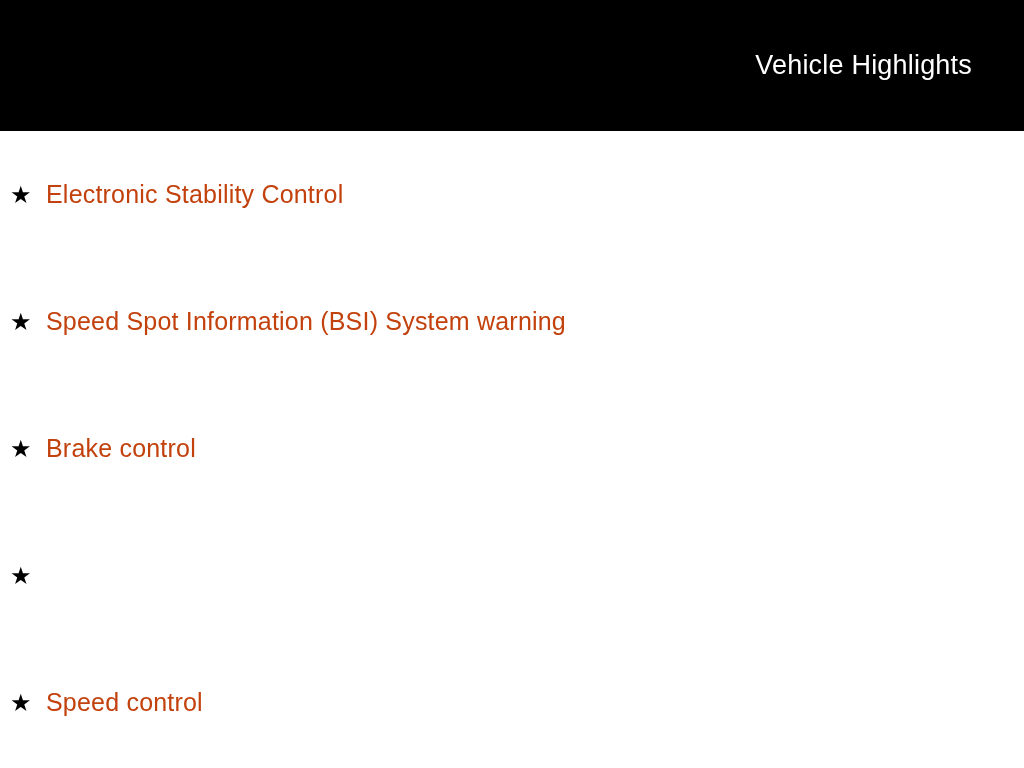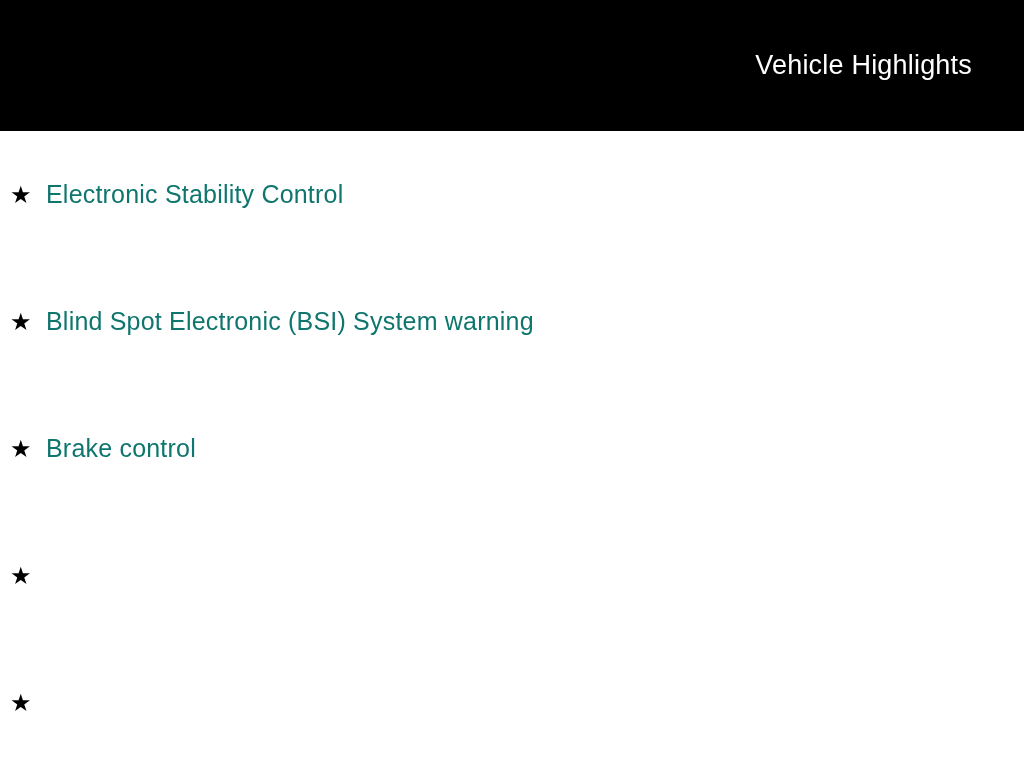--- a/index.html
+++ b/index.html
@@ -58,48 +58,49 @@
   .star {
     display: inline-block;
     width: 36px;
     font-size: 24px;
     line-height: 1;
     color: #000000;
     flex: 0 0 36px;
   }
   .highlight-label {
     font-size: 25px;
-    color: #0f766e;
+    color: #c2410c;
     letter-spacing: 0.2px;
     white-space: nowrap;
   }
 </style>
 </head>
 <body>
 
 <div class="slide">
 
   <div class="header-bar">
     <span class="header-title">Vehicle Highlights</span>
   </div>
 
   <ul class="highlights-list">
     <li class="highlight-item">
       <span class="star">★</span>
       <span class="highlight-label">Electronic Stability Control</span>
     </li>
     <li class="highlight-item">
       <span class="star">★</span>
-      <span class="highlight-label">Blind Spot Electronic (BSI) System warning</span>
+      <span class="highlight-label">Speed Spot Information (BSI) System warning</span>
     </li>
     <li class="highlight-item">
       <span class="star">★</span>
       <span class="highlight-label">Brake control</span>
     </li>
     <li class="highlight-item">
       <span class="star">★</span>
     </li>
     <li class="highlight-item">
       <span class="star">★</span>
+      <span class="highlight-label">Speed control</span>
     </li>
   </ul>
 
 </div>
 
 </body></html>

